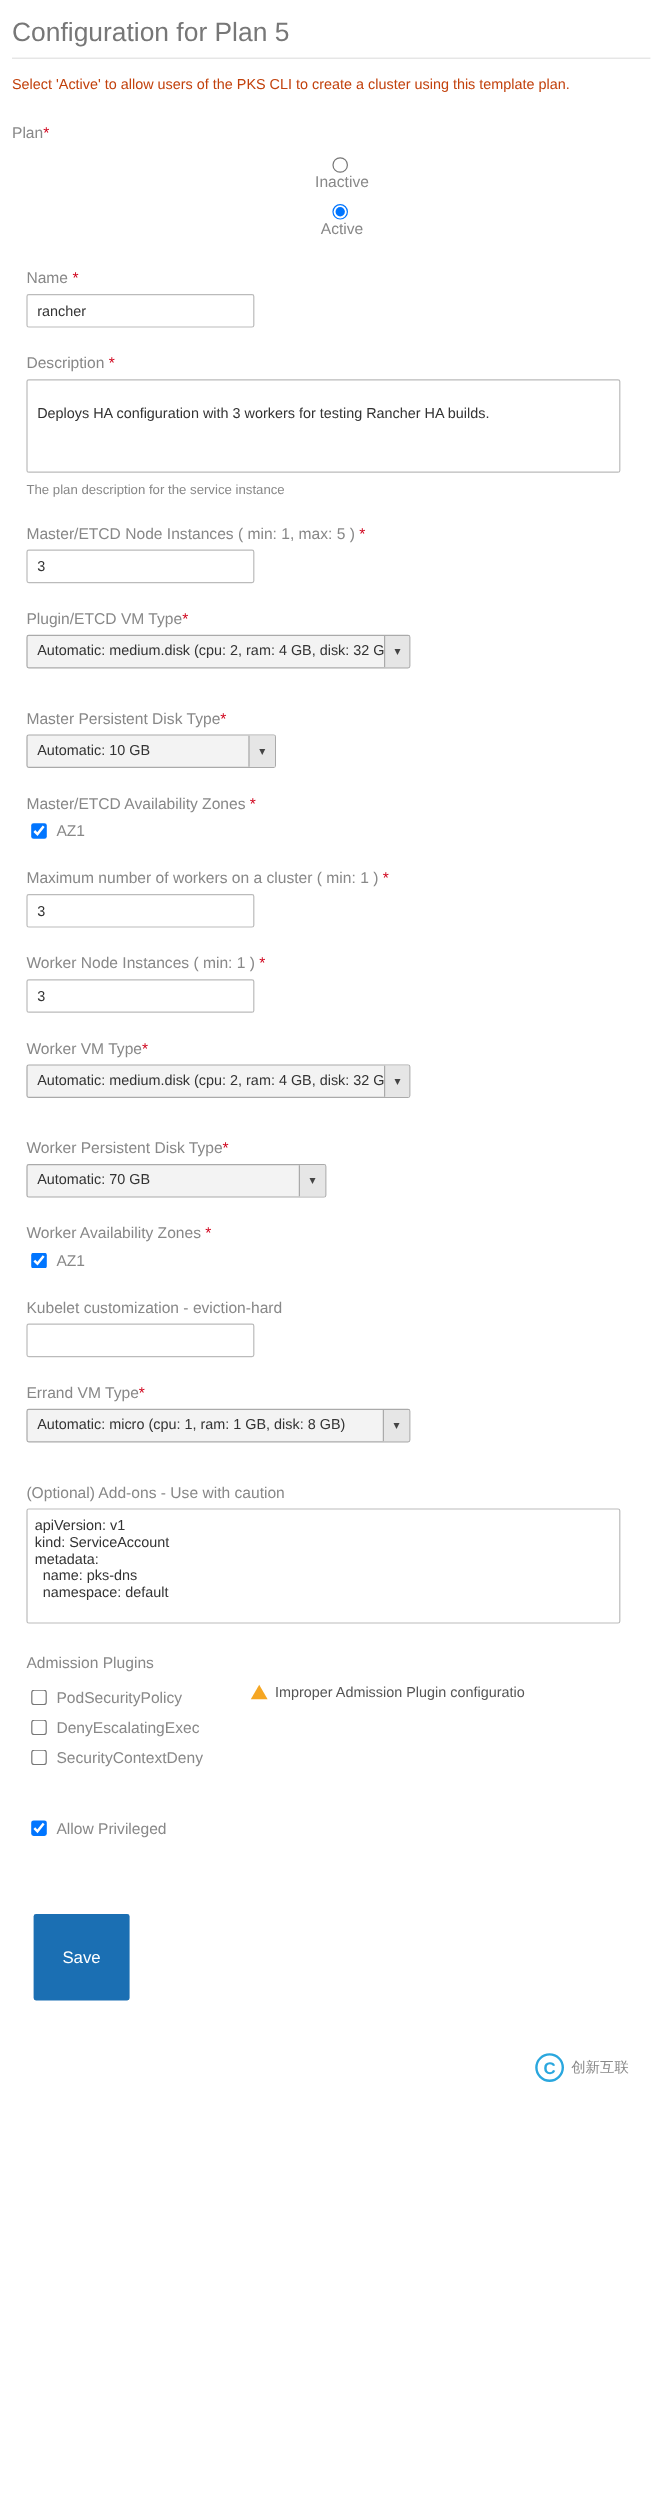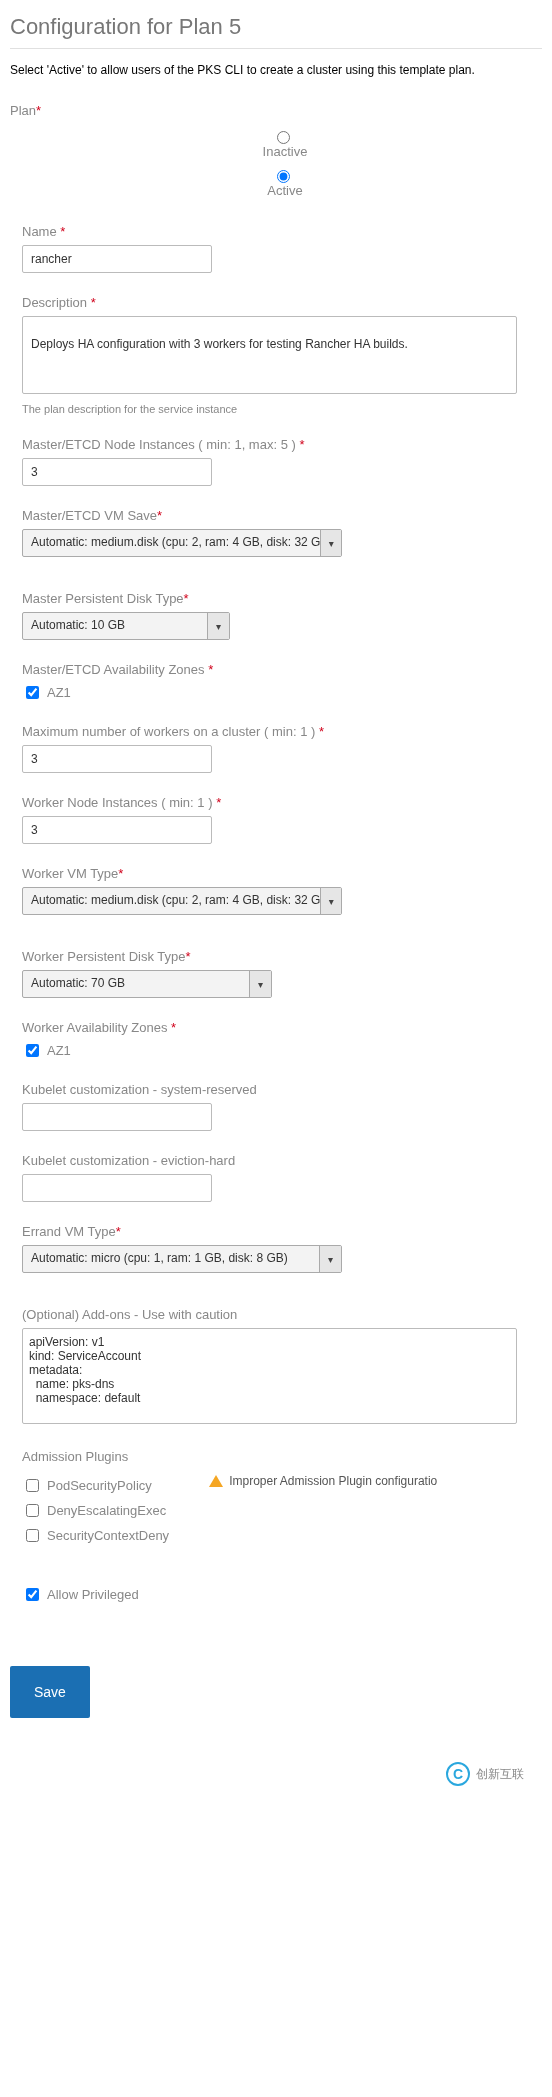--- a/index.html
+++ b/index.html
@@ -17,21 +17,21 @@
     font-size: 22px;
     font-weight: 300;
     color: #777;
     margin: 14px 0 6px 0;
   }
   hr {
     border: none;
     border-top: 1px solid #e0e0e0;
     margin: 8px 0 14px 0;
   }
-  .intro { font-size: 12px; color: #000000; margin-bottom: 26px; }
+  .intro { font-size: 12px; color: #c2410c; margin-bottom: 26px; }
   .req { color: #d0021b; }
   .label { color: #888; margin-bottom: 8px; display: block; margin-top: 10px; }
   .section-label { color: #888; margin: 16px 0 6px 0; display:block; font-size:13px;}
   .radio-group { margin: 10px 0 26px 18px; }
   .radio-row { display:flex; align-items:center; margin-bottom:8px; color:#888;flex-direction:column;}
   .radio-row input { margin-right:8px; }
   .indented { margin-left: 12px; }
   input[type=text] {
     height: 28px;
     border: 1px solid #bbb;
@@ -98,25 +98,26 @@
     border-right:7px solid transparent;
     border-bottom:12px solid #f5a623;
     position:relative;
     top:1px;
   }
   .plugins-row { display:flex; align-items:flex-start; gap:40px; }
   .save-btn {
     background:#1b6fb3;
     color:#fff;
     border:none;
-    padding: 18px 24px;
+    padding: 28px 24px;
     font-size: 14px;
     border-radius: 2px;
     cursor:pointer;
     margin-top: 40px;
+    margin-left: 18px;
   }
   .watermark {
     position: relative;
     margin-top: 40px;
     text-align: right;
     padding-right: 10px;
   }
   .watermark .wm-box {
     display:inline-flex; align-items:center; gap:6px;
     color:#888; font-size:12px;
@@ -167,21 +168,21 @@
       <textarea class="w-full" style="height: 78px;">Deploys HA configuration with 3 workers for testing Rancher HA builds.</textarea>
       <div class="helper">The plan description for the service instance</div>
     </div>
 
     <div class="field-block">
       <span class="section-label"><span>Master/ETCD Node Instances   ( min: 1, max: 5 )</span> <span class="req">*</span></span>
       <input type="text" class="w-small" value="3" style="">
     </div>
 
     <div class="field-block">
-      <span class="section-label"><span>Master/ETCD VM Save</span><span class="req">*</span></span>
+      <span class="section-label"><span>Plugin/ETCD VM Type</span><span class="req">*</span></span>
       <div class="select-wrap" style="width:320px">
         <span class="sel-text">Automatic: medium.disk (cpu: 2, ram: 4 GB, disk: 32 GB)</span>
         <span class="sel-caret">▾</span>
       </div>
     </div>
 
     <div class="field-block" style="margin-top:34px">
       <span class="section-label"><span>Master Persistent Disk Type</span><span class="req">*</span></span>
       <div class="select-wrap" style="width:208px">
         <span class="sel-text">Automatic: 10 GB</span>
@@ -224,24 +225,20 @@
     </div>
 
     <div class="field-block">
       <span class="section-label"><span>Worker Availability Zones</span> <span class="req">*</span></span>
       <label class="check-row">
         <input type="checkbox" checked="" style="">
         <span>AZ1</span>
       </label>
     </div>
 
-    <div class="field-block">
-      <span class="section-label">Kubelet customization - system-reserved</span>
-      <input type="text" class="w-small" value="" style="">
-    </div>
 
     <div class="field-block">
       <span class="section-label">Kubelet customization - eviction-hard</span>
       <input type="text" class="w-small" value="" style="">
     </div>
 
     <div class="field-block">
       <span class="section-label"><span>Errand VM Type</span><span class="req">*</span></span>
       <div class="select-wrap" style="width:320px">
         <span class="sel-text">Automatic: micro (cpu: 1, ram: 1 GB, disk: 8 GB)</span>

